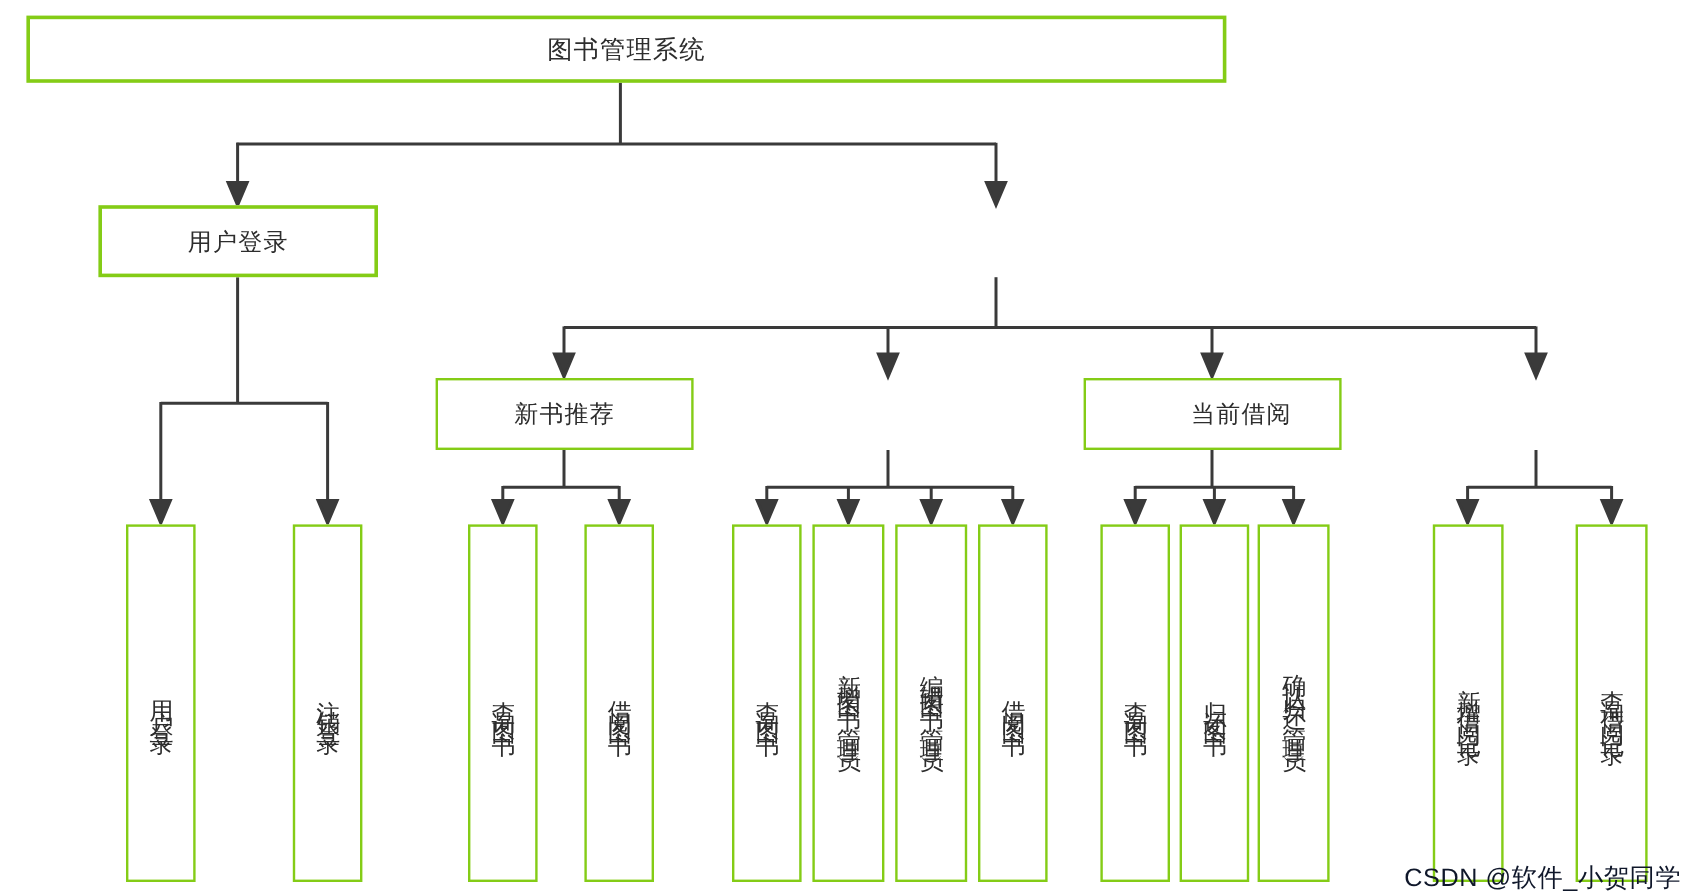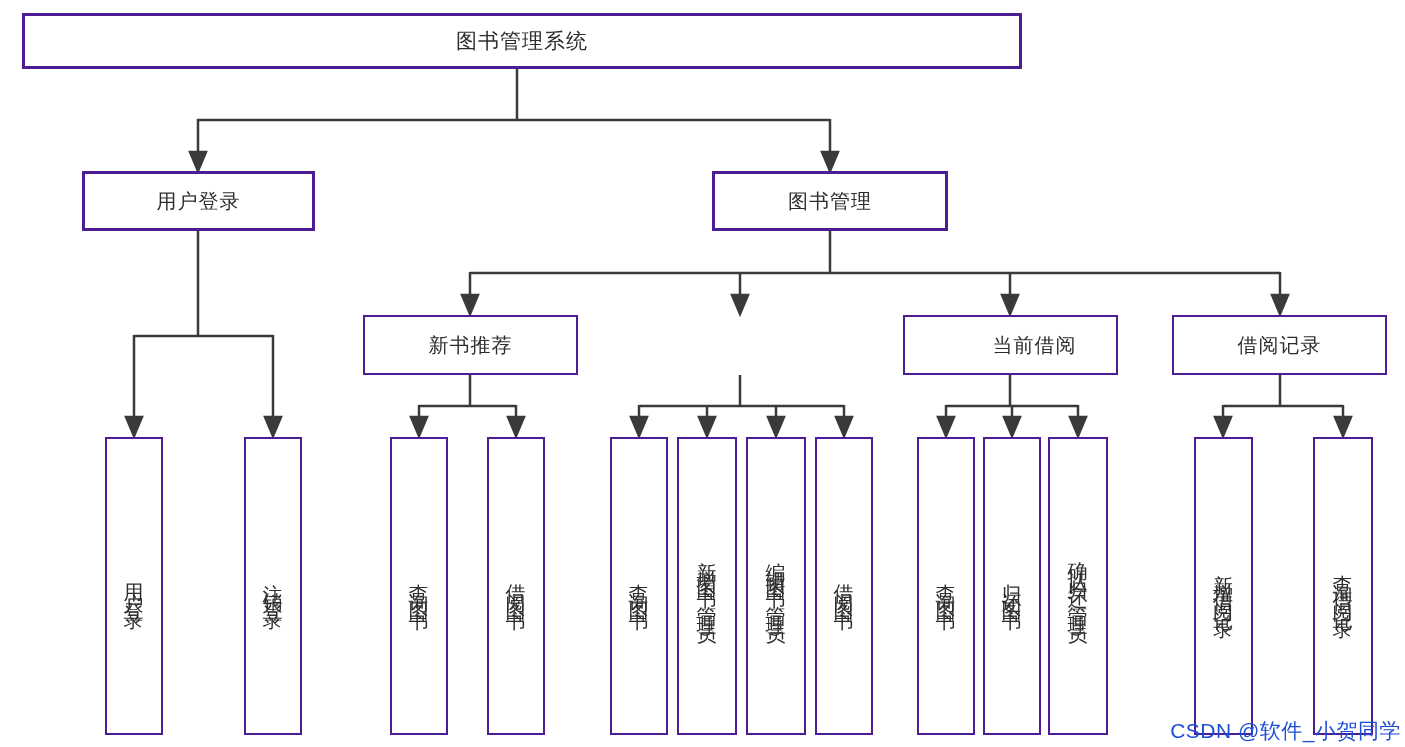--- a/index.html
+++ b/index.html
@@ -19,21 +19,21 @@
     position: absolute;
     left: 0; top: 0;
     width: 1405px;
     height: 747px;
     z-index: 1;
   }
   .node {
     position: absolute;
     box-sizing: border-box;
     background: #ffffff;
-    border: 2px solid #4c1d95;
+    border: 2px solid #84cc16;
     color: #2d2d2d;
     display: flex;
     align-items: center;
     justify-content: center;
     z-index: 2;
     font-size: 20px;
     letter-spacing: 1px;
   }
   .hbox { height: 60px; }
   .root-box {
@@ -54,21 +54,21 @@
     line-height: 1;
     font-size: 20px;
     color: #2d2d2d;
     white-space: nowrap;
   }
   .watermark {
     position: absolute;
     right: 4px;
     bottom: 2px;
     z-index: 5;
-    color: #1d4ed8;
+    color: #0f172a;
     font-size: 21px;
     letter-spacing: 0.5px;
     user-select: none;
   }
 </style>
 </head>
 <body>
 
 <div class="canvas">
 
@@ -137,33 +137,27 @@
     </g>
   </svg>
 
   <div class="node hbox root-box">
     <span>图书管理系统</span>
   </div>
 
   <div class="node hbox lvl2" style="left:82px;top:171px;width:233px;">
     <span>用户登录</span>
   </div>
-  <div class="node hbox lvl2" style="left:712px;top:171px;width:236px;">
-    <span>图书管理</span>
-  </div>
 
   <div class="node hbox" style="left:363px;top:315px;width:215px;">
     <span>新书推荐</span>
   </div>
   <div class="node hbox" style="left:903px;top:315px;width:215px;padding-left:48px;">
     <span>当前借阅</span>
   </div>
-  <div class="node hbox" style="left:1172px;top:315px;width:215px;">
-    <span>借阅记录</span>
-  </div>
 
   <div class="node vbox" style="left:105px;width:58px;">
     <span>用户登录</span>
   </div>
   <div class="node vbox" style="left:244px;width:58px;">
     <span>注销登录</span>
   </div>
 
   <div class="node vbox" style="left:390px;width:58px;">
     <span>查询图书</span>

